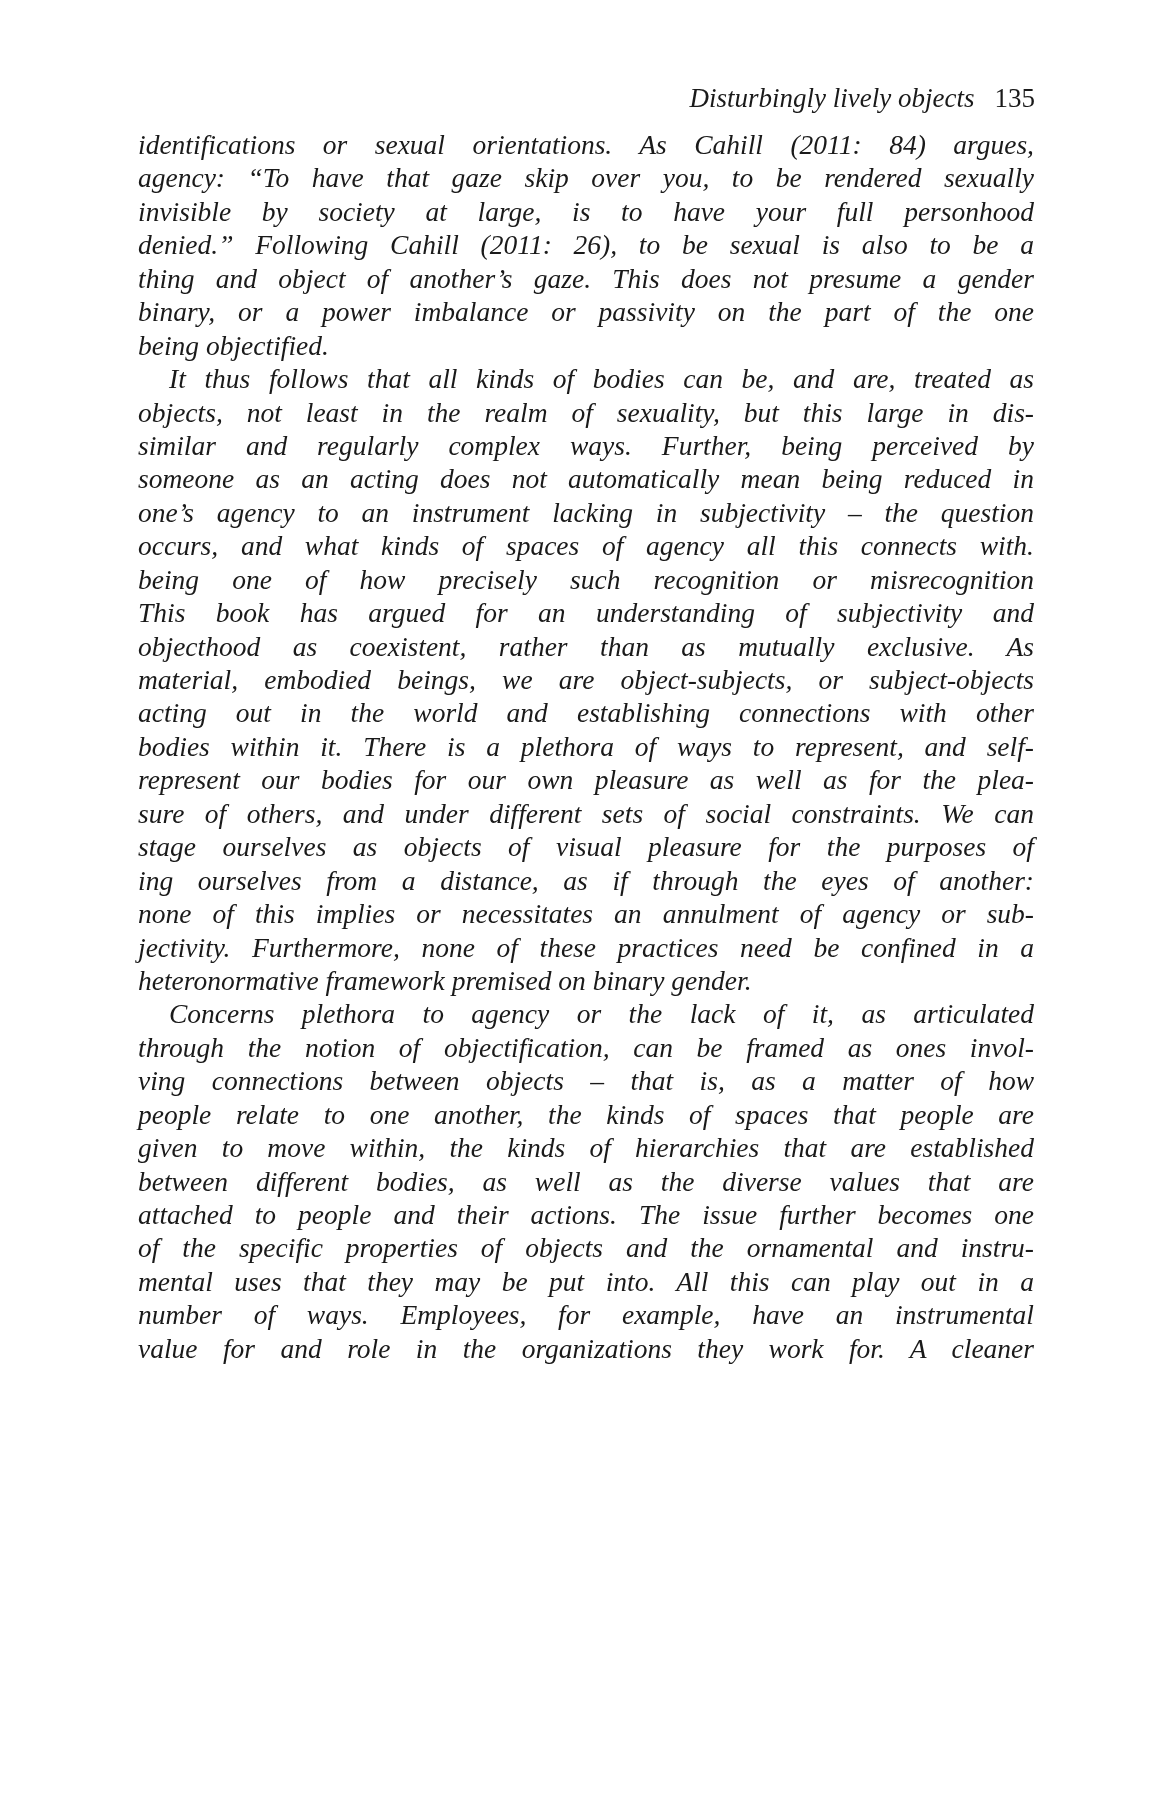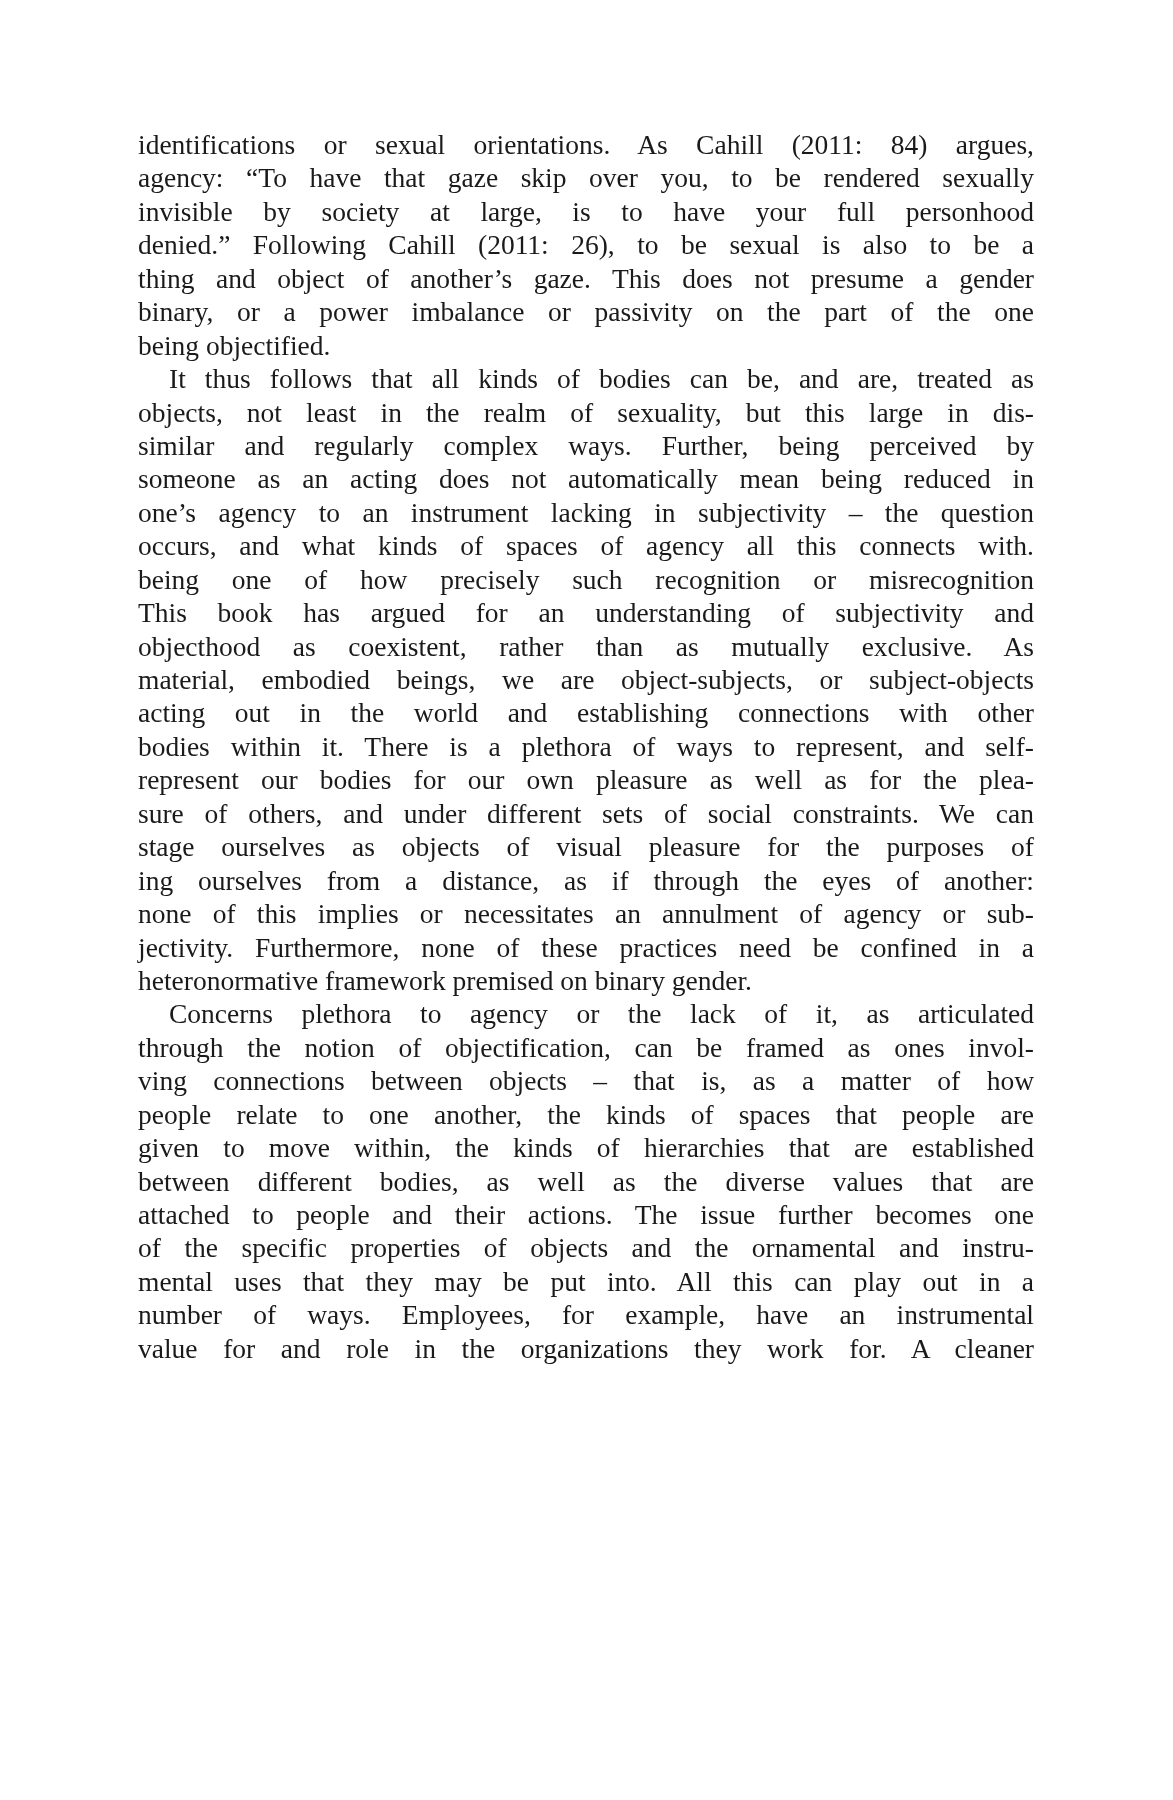--- a/index.html
+++ b/index.html
@@ -53,27 +53,31 @@
     overflow: visible;
   }
   .line.last {
     text-align-last: left;
   }
   .line.indent {
     padding-left: 31px;
   }
   .para {
     display: block;
+    font-style: italic;
   }
 </style>
 </head>
 <body>
 
 <div class="page">
 
+  <div class="running-head">
+    <span class="title">Disturbingly lively objects</span><span class="folio">135</span>
+  </div>
 
   <div class="body-text">
 
     <div class="para">
       <span class="line">identifications or sexual orientations. As Cahill (2011: 84) argues,</span>
       <span class="line">agency: “To have that gaze skip over you, to be rendered sexually</span>
       <span class="line">invisible by society at large, is to have your full personhood</span>
       <span class="line">denied.” Following Cahill (2011: 26), to be sexual is also to be a</span>
       <span class="line">thing and object of another’s gaze. This does not presume a gender</span>
       <span class="line">binary, or a power imbalance or passivity on the part of the one</span>

